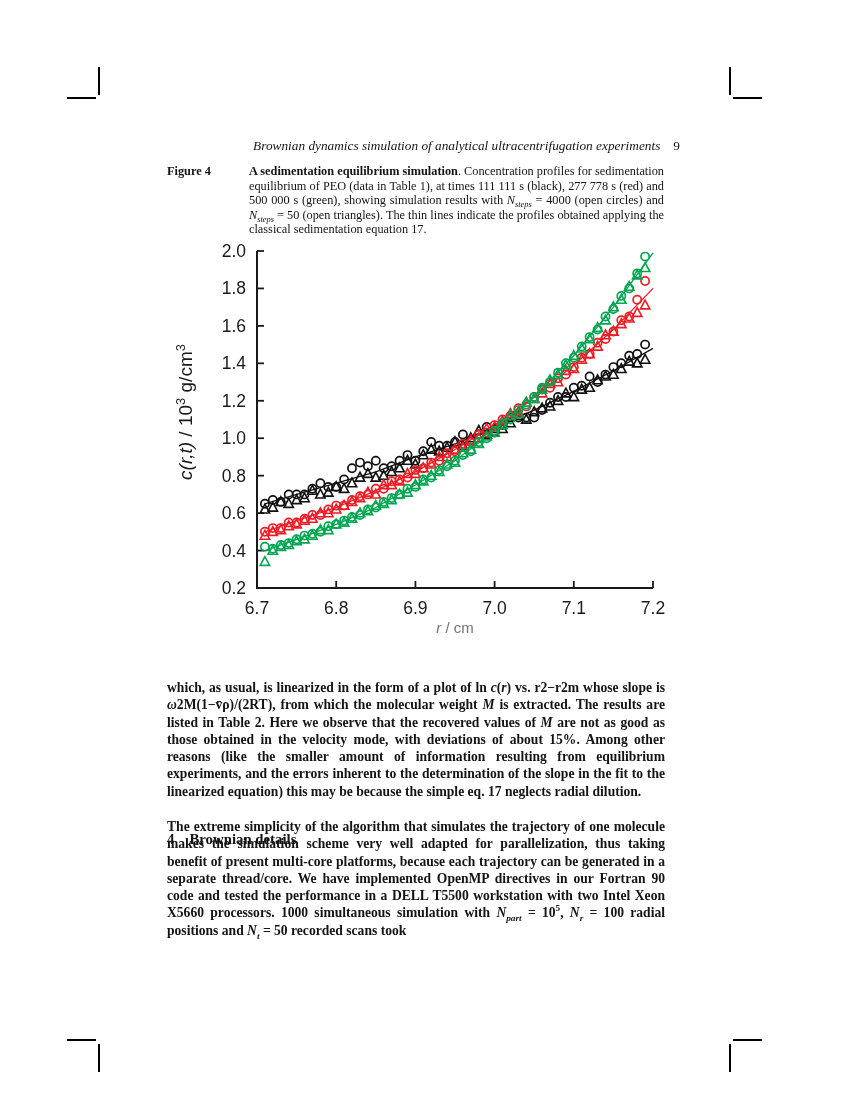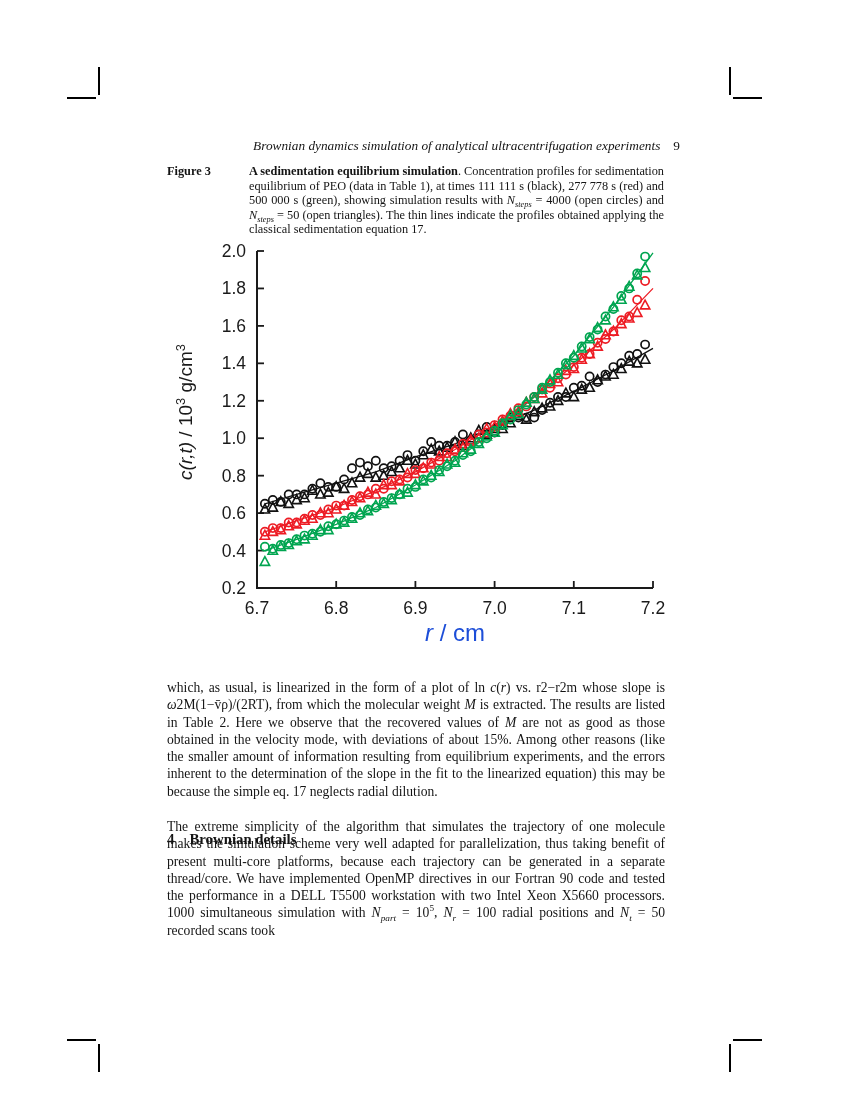--- a/index.html
+++ b/index.html
@@ -18,28 +18,28 @@
     font-size:13.3px;font-style:italic;white-space:nowrap;
   }
   .running-head .pageno{font-style:normal;margin-left:13px;}
   .caption{position:absolute;left:167px;top:164px;width:497px;font-size:12.3px;line-height:14.55px;}
   .cap-label{position:absolute;left:0;top:0;font-weight:bold;}
   .cap-text{margin-left:82px;text-align:justify;}
   .chart-wrap{position:absolute;left:160px;top:235px;width:520px;height:420px;}
   .chart-wrap svg{position:absolute;left:0;top:0;}
   .xlabel{
     position:absolute;left:95px;top:384px;width:400px;text-align:center;
-    font-family:"Liberation Sans", sans-serif;font-size:24px;color:#1d4ed8;
+    font-family:"Liberation Sans", sans-serif;font-size:15px;color:#737373;
   }
   .ylabel{
     position:absolute;left:-152px;top:164px;width:360px;height:26px;
     transform:rotate(-90deg);text-align:center;
     font-family:"Liberation Sans", sans-serif;font-size:19px;color:#1a1a1a;
   }
-  .body-par{position:absolute;left:167px;width:498px;text-align:justify;font-size:13.6px;line-height:17.3px;}
+  .body-par{position:absolute;left:167px;width:498px;text-align:justify;font-size:13.6px;line-height:17.3px;font-weight:bold;}
   .p1{top:679px;}
   .p2{top:818px;}
   .section-heading{position:absolute;left:167px;top:831px;font-size:14.8px;font-weight:bold;}
   .section-heading .num{margin-right:15px;}
 </style>
 </head>
 <body>
 
 <div class="crop" style="left:98px;top:67px;width:2px;height:28px;"></div>
 <div class="crop" style="left:67px;top:97px;width:29px;height:2px;"></div>
@@ -48,21 +48,21 @@
 <div class="crop" style="left:67px;top:1039px;width:29px;height:2px;"></div>
 <div class="crop" style="left:98px;top:1044px;width:2px;height:28px;"></div>
 <div class="crop" style="left:733px;top:1039px;width:29px;height:2px;"></div>
 <div class="crop" style="left:729px;top:1044px;width:2px;height:28px;"></div>
 
 <div class="running-head">
   <span>Brownian dynamics simulation of analytical ultracentrifugation experiments</span><span class="pageno">9</span>
 </div>
 
 <div class="caption">
-  <span class="cap-label">Figure 3</span>
+  <span class="cap-label">Figure 4</span>
   <div class="cap-text"><span class="bd">A sedimentation equilibrium simulation</span><span>. Concentration profiles for sedimentation equilibrium of PEO (data in Table 1), at times 111 111 s (black), 277 778 s (red) and 500 000 s (green), showing simulation results with </span><span class="it">N</span><span class="it sub">steps</span><span> = 4000 (open circles) and </span><span class="it">N</span><span class="it sub">steps</span><span> = 50 (open triangles). The thin lines indicate the profiles obtained applying the classical sedimentation equation 17.</span></div>
 </div>
 
 <div class="chart-wrap">
   <svg id="chart-svg" width="520" height="420" viewBox="0 0 520 420">
       <path d="M97,16 L97,353 L493,353" stroke="#1a1a1a" stroke-width="2" fill="none"></path>
       <g>
         <line x1="97" y1="353" x2="97" y2="346" stroke="#1a1a1a" stroke-width="1.8"></line>
         <text x="97" y="379" text-anchor="middle" font-size="17.5" font-family="&quot;Liberation Sans&quot;, sans-serif" fill="#1a1a1a">6.7</text>
         <line x1="176.1999999999997" y1="353" x2="176.1999999999997" y2="346" stroke="#1a1a1a" stroke-width="1.8"></line>

